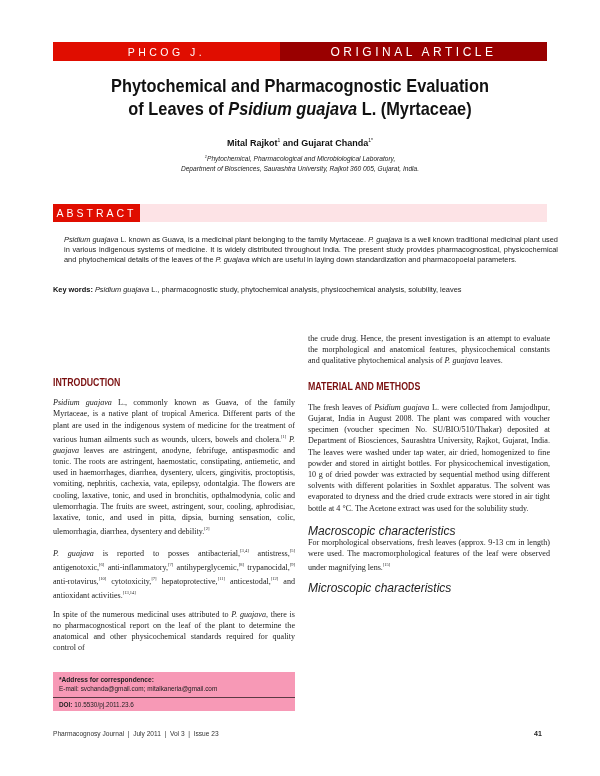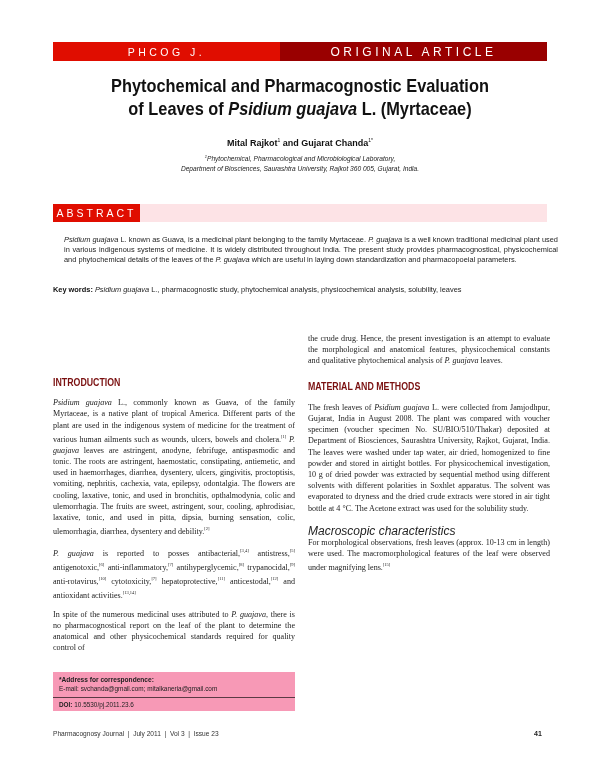--- a/index.html
+++ b/index.html
@@ -98,18 +98,19 @@
       <div>E-mail: svchanda@gmail.com; mitalkaneria@gmail.com</div>
     </div>
     <div class="corr-doi"><b>DOI:</b><span> 10.5530/pj.2011.23.6</span></div>
   </div>
 
   <div class="col col-right">
     <p style="margin-bottom:14px;"><span>the crude drug. Hence, the present investigation is an attempt to evaluate the morphological and anatomical features, physicochemical constants and qualitative phytochemical analysis of </span><i>P. guajava</i><span> leaves.</span></p>
     <div class="sec-head" style="margin-bottom:10px;">MATERIAL AND METHODS</div>
     <p style="margin-bottom:12px;"><span>The fresh leaves of </span><i>Psidium guajava</i><span> L. were collected from Jamjodhpur, Gujarat, India in August 2008. The plant was compared with voucher specimen (voucher specimen No. SU/BIO/510/Thakar) deposited at Department of Biosciences, Saurashtra University, Rajkot, Gujarat, India. The leaves were washed under tap water, air dried, homogenized to fine powder and stored in airtight bottles. For physicochemical investigation, 10 g of dried powder was extracted by sequential method using different solvents with different polarities in Soxhlet apparatus. The solvent was evaporated to dryness and the dried crude extracts were stored in air tight bottle at 4 °C. The Acetone extract was used for the solubility study.</span></p>
     <div class="subsub-head">Macroscopic characteristics</div>
-    <p style="margin-bottom:10px;"><span>For morphological observations, fresh leaves (approx. 10-13 cm in length) were used. The macromorphological features of the leaf were observed under magnifying lens.</span><sup>[15]</sup></p>
+    <p style="margin-bottom:10px;"><span>For morphological observations, fresh leaves (approx. 9-13 cm in length) were used. The macromorphological features of the leaf were observed under magnifying lens.</span><sup>[15]</sup></p>
+    <div class="subsub-head">Microscopic characteristics</div>
   </div>
 
   <div class="footer-left" style="white-space:pre;">Pharmacognosy Journal  |  July 2011  |  Vol 3  |  Issue 23</div>
   <div class="footer-right">41</div>
 </div>
 
 </body></html>

